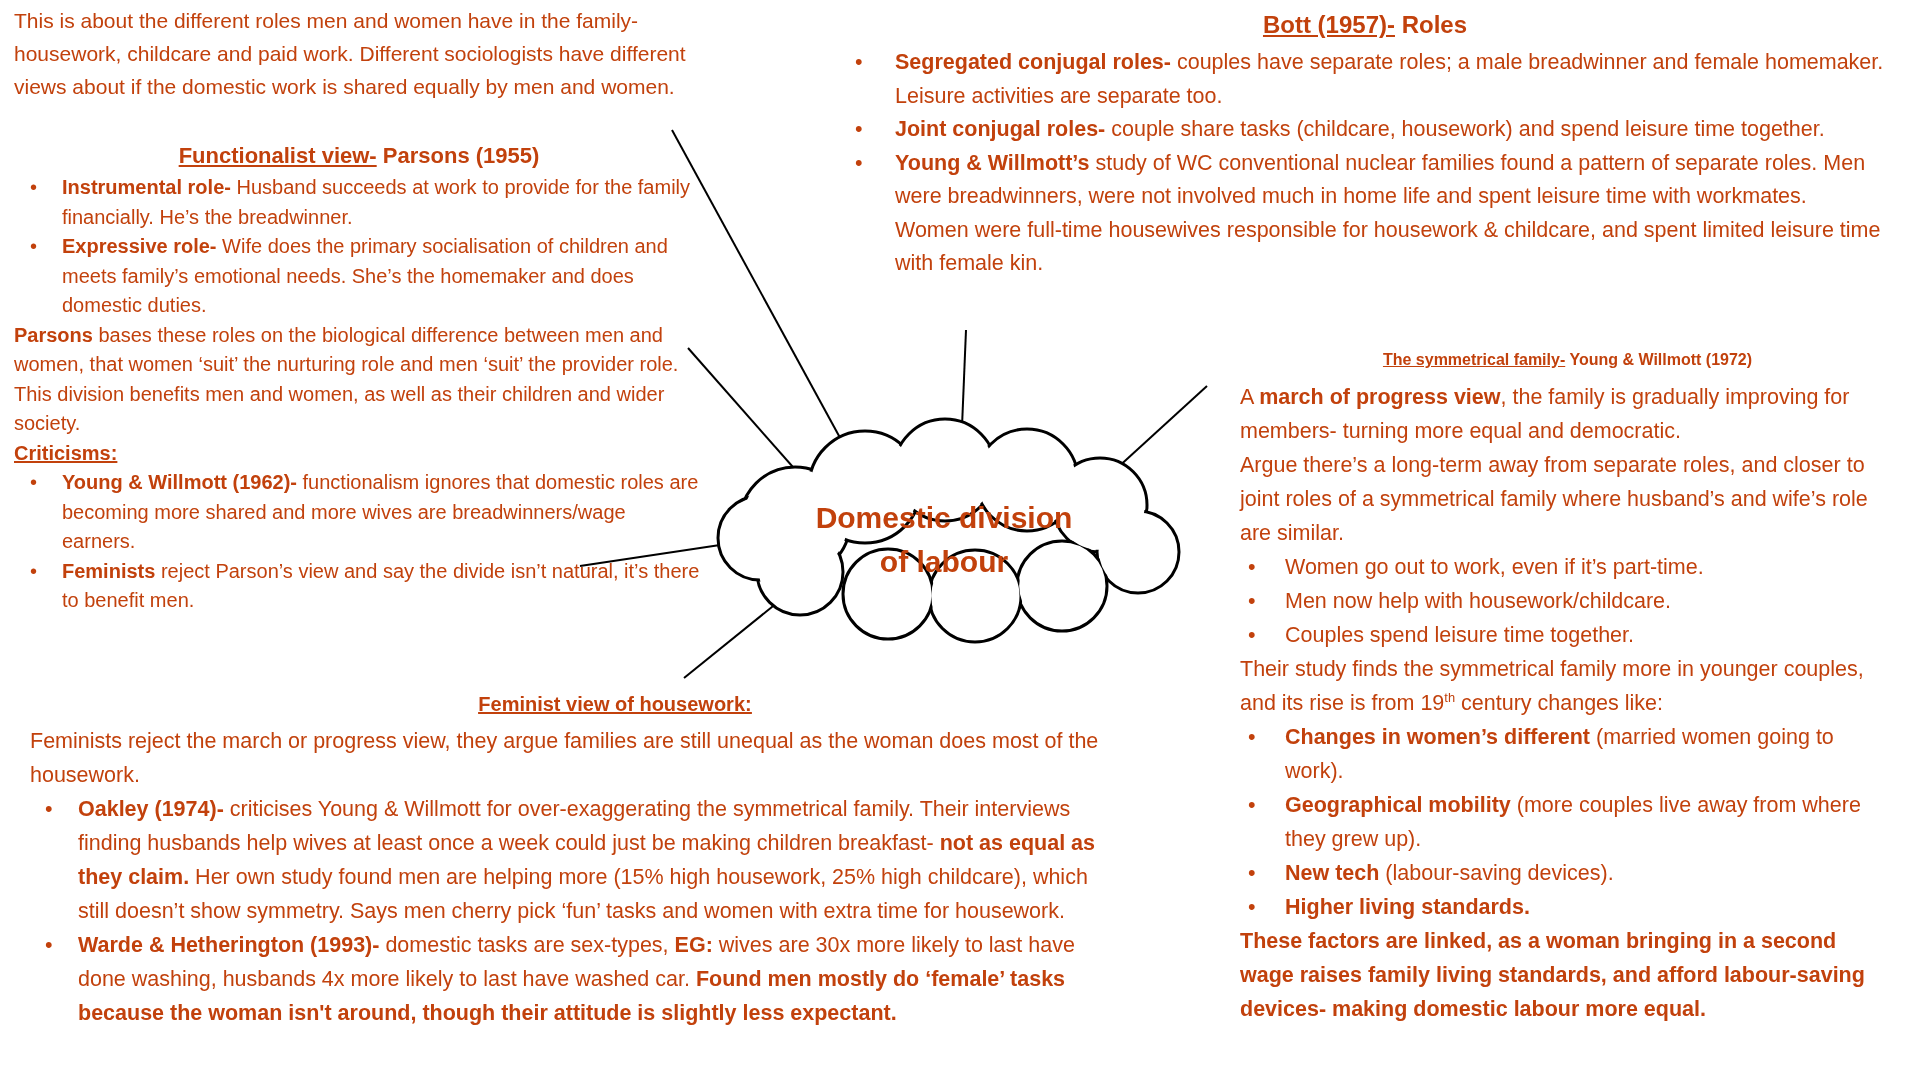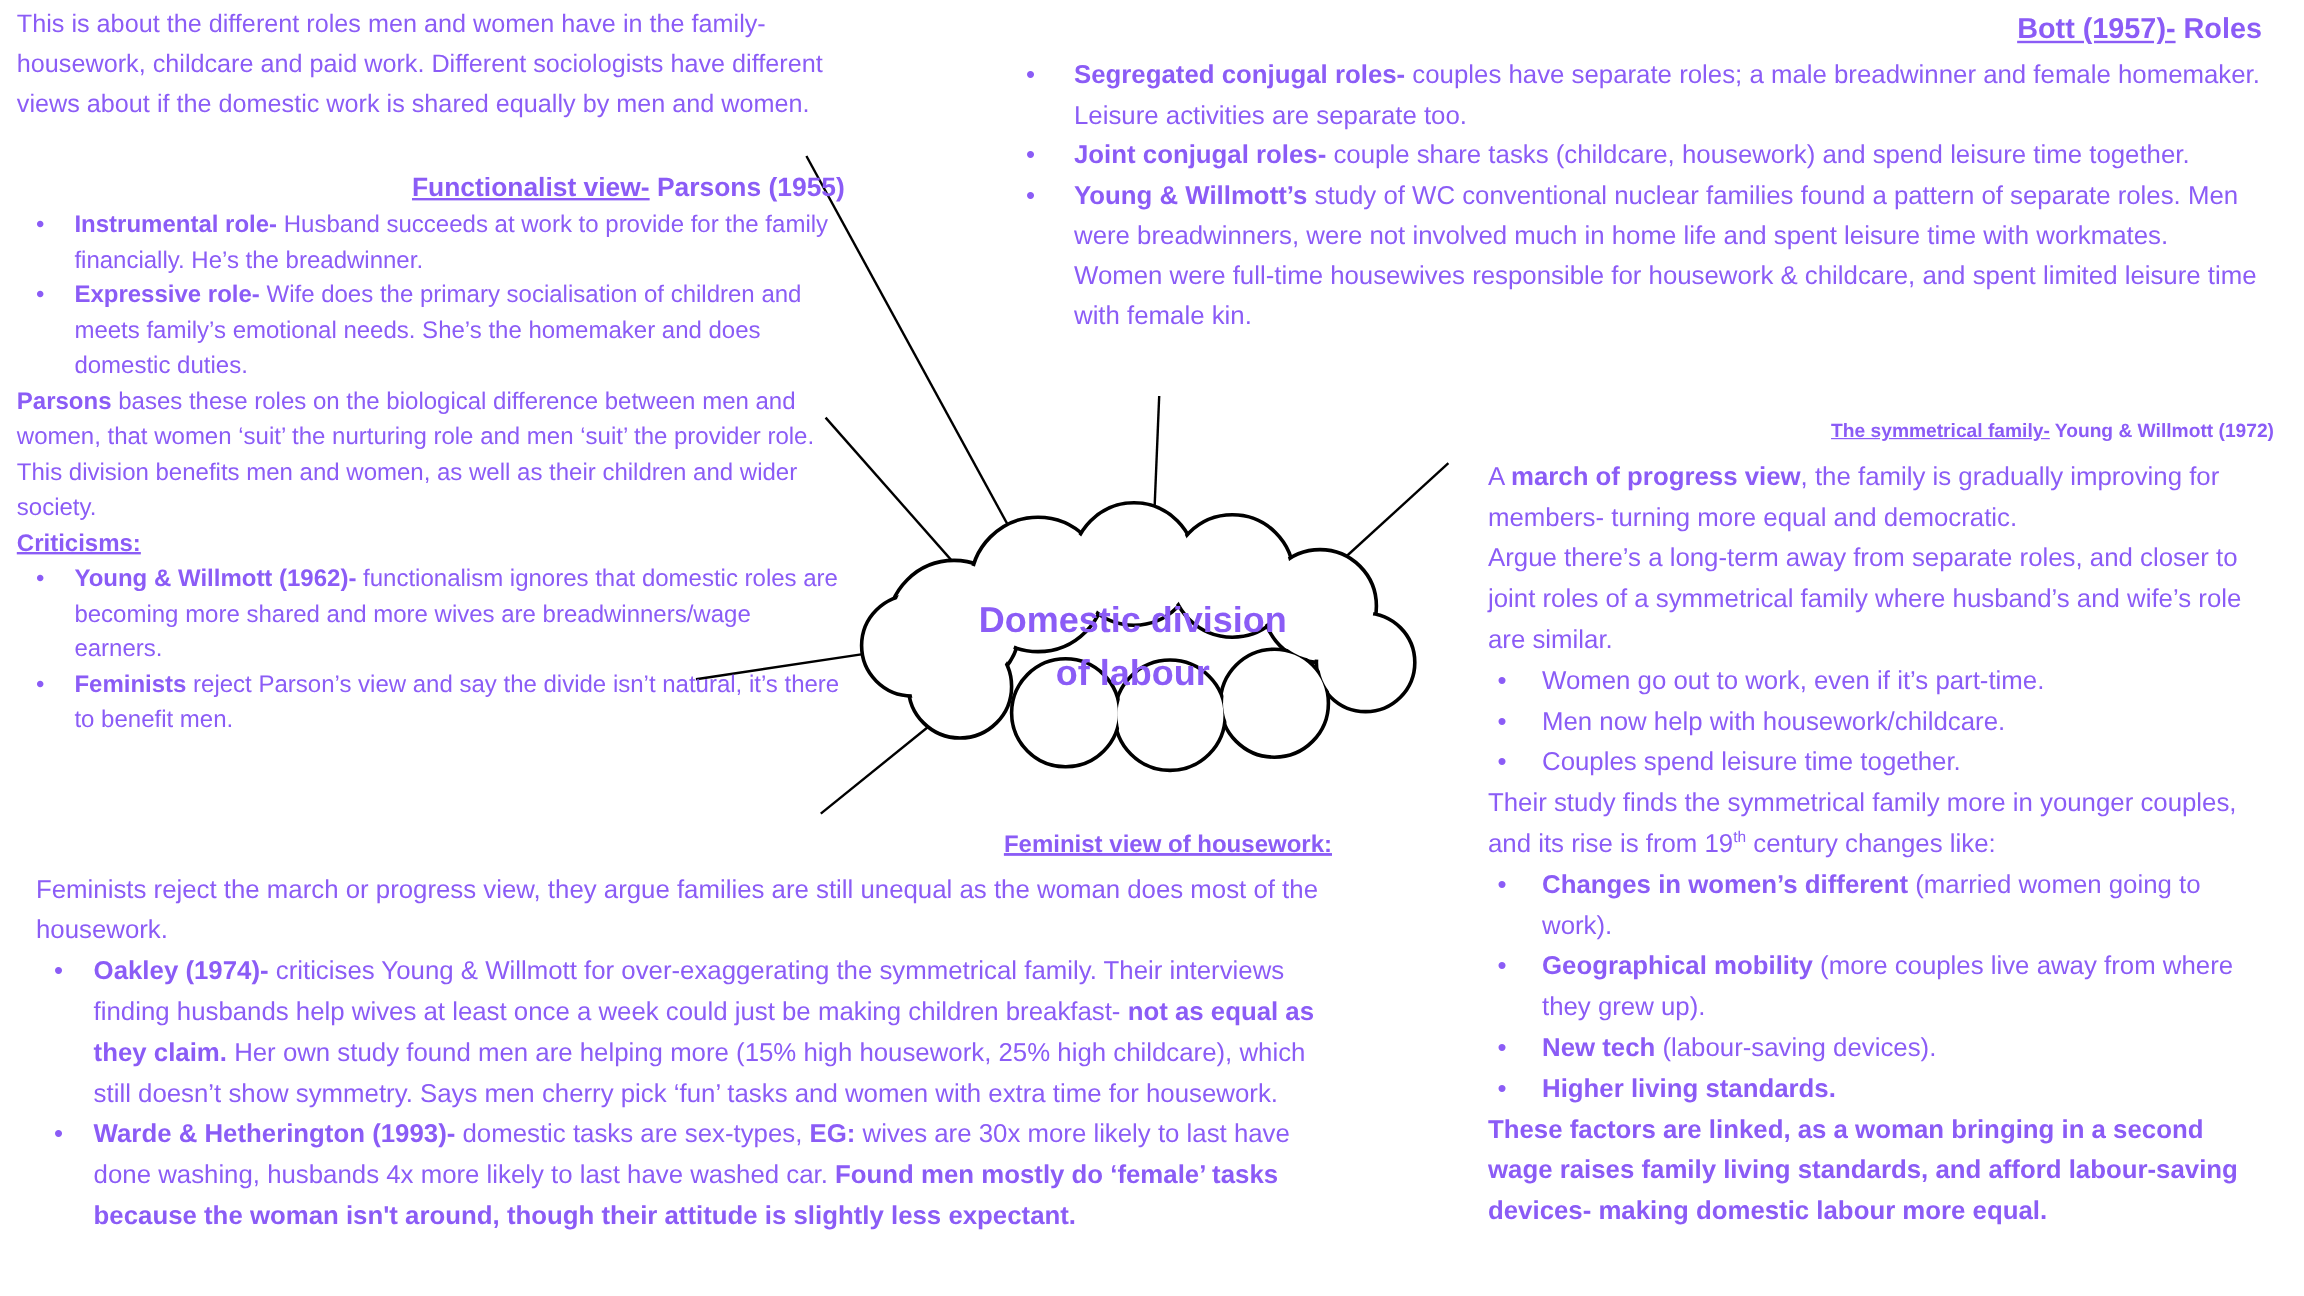--- a/index.html
+++ b/index.html
@@ -1,27 +1,27 @@
 <!DOCTYPE html>
 <html><head>
 <meta charset="utf-8">
 <style>
   html,body{margin:0;padding:0;background:#fff;}
   #canvas{position:relative;width:1920px;height:1080px;background:#ffffff;overflow:hidden;
-          font-family:"Liberation Sans","DejaVu Sans",sans-serif;color:#8b5cf6;}
+          font-family:"Liberation Sans","DejaVu Sans",sans-serif;color:#c2410c;}
   #diagram-svg{position:absolute;left:0;top:0;width:1920px;height:1080px;z-index:1;pointer-events:none;}
   .section{position:absolute;z-index:2;}
   .b{font-weight:bold;}
   .u{text-decoration:underline;}
   sup{font-size:60%;line-height:0;}
   .para,.li{margin:0;}
   .li{display:flex;align-items:flex-start;}
   .blt{flex:0 0 48px;padding-left:15px;box-sizing:border-box;}
   .litext{flex:1;}
-  .heading{text-align:right;}
+  .heading{text-align:center;}
 
   #sec-intro{left:14px;top:4px;width:700px;font-size:21px;line-height:33px;}
 
   #sec-functionalist{left:14px;top:141px;width:690px;font-size:20px;line-height:29.5px;}
   #sec-functionalist .heading{font-size:22px;line-height:30px;margin-bottom:2px;}
   #sec-functionalist .blt{flex-basis:48px;padding-left:16px;}
 
   #sec-bott{left:845px;top:8px;width:1040px;font-size:21.5px;line-height:33.5px;}
   #sec-bott .heading{font-size:24px;line-height:34px;margin-bottom:4px;}
   #sec-bott .blt{flex-basis:50px;padding-left:10px;}

